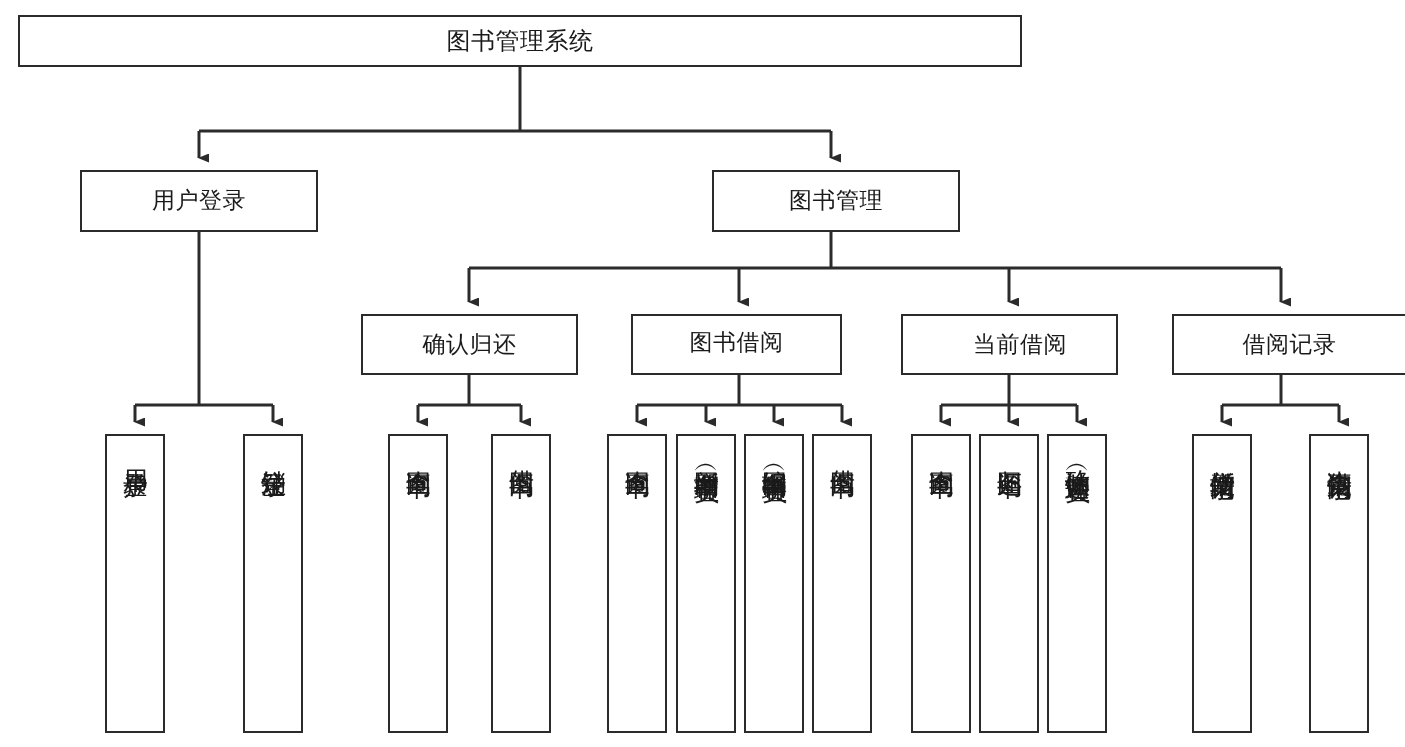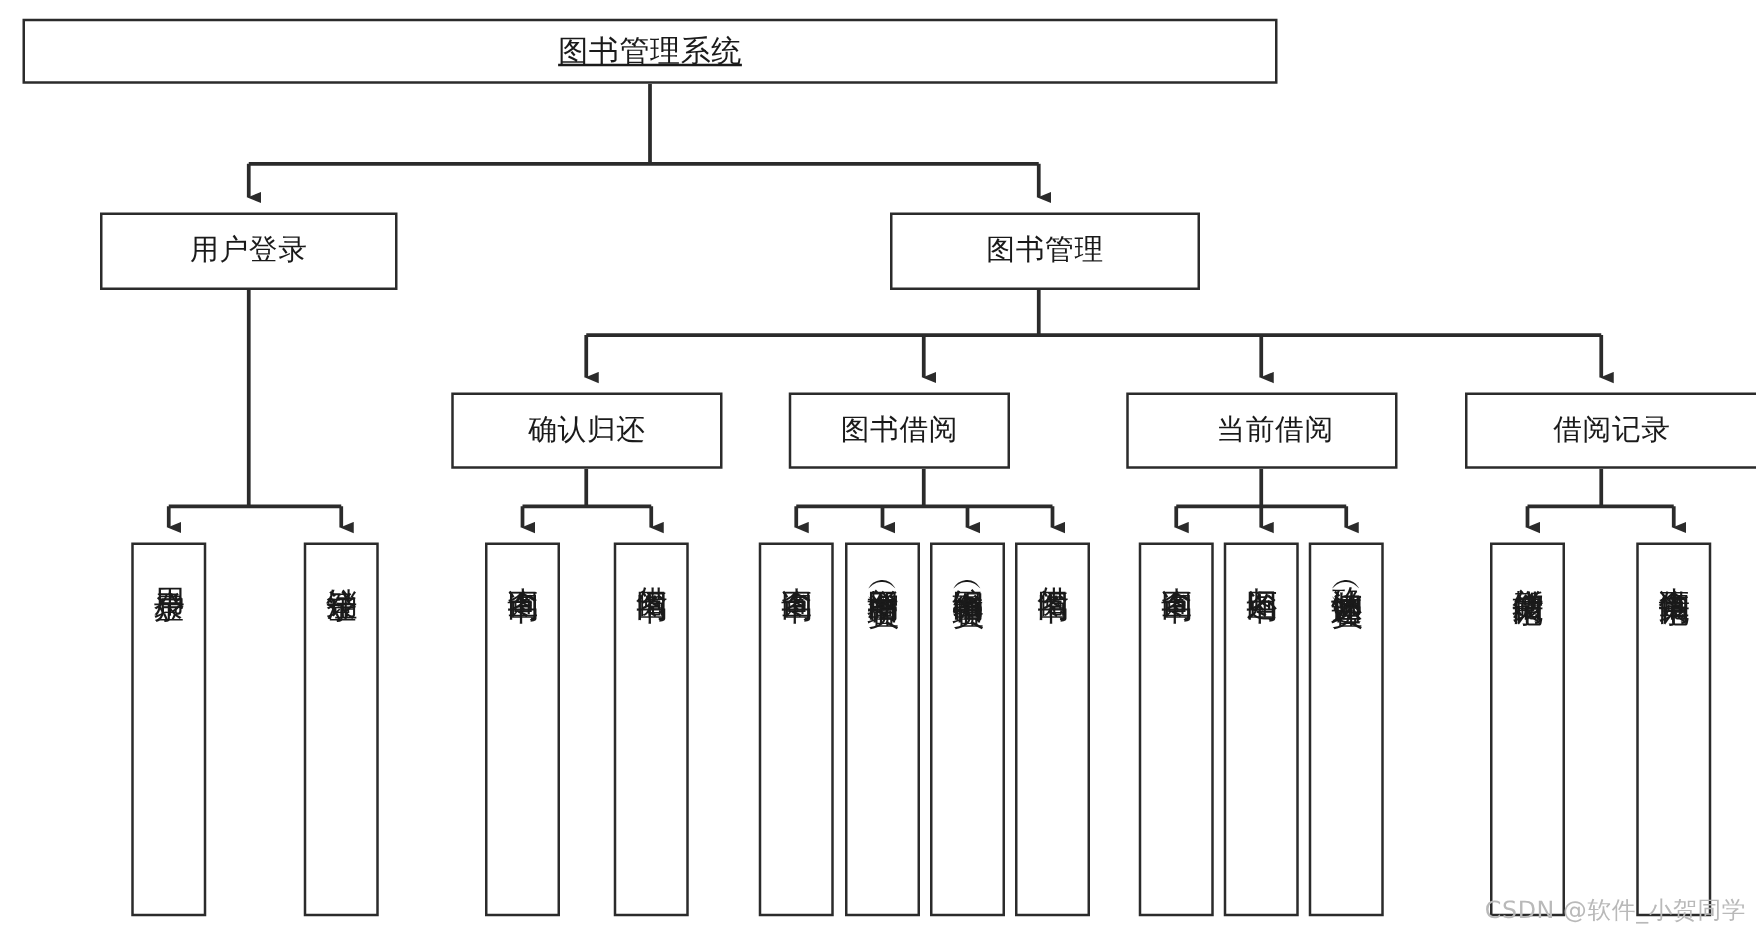--- a/index.html
+++ b/index.html
@@ -40,21 +40,20 @@
     display: block;
     text-align: center;
     line-height: 1.18;
     letter-spacing: 0.5px;
   }
   .node.horiz .label {
     font-size: 23px;
   }
   .node.root .label {
     font-size: 24px;
-    text-decoration: underline;
   }
   .node.leaf {
     align-items: flex-start;
     padding-top: 14px;
   }
   .node.leaf .label {
     writing-mode: vertical-rl;
     text-orientation: upright;
     font-size: 25px;
     line-height: 1.04;
@@ -133,21 +132,21 @@
   <div class="node horiz" style="left:80px; top:170px; width:238px; height:62px;">
     <span class="label">用户登录</span>
   </div>
   <div class="node horiz" style="left:712px; top:170px; width:248px; height:62px;">
     <span class="label">图书管理</span>
   </div>
 
   <div class="node horiz" style="left:361px; top:314px; width:217px; height:61px;">
     <span class="label">确认归还</span>
   </div>
-  <div class="node horiz" style="left:631px; top:314px; width:177px; height:61px;">
+  <div class="node horiz" style="left:631px; top:314px; width:211px; height:61px;font-family:Liberation Mono, monospace;">
     <span class="label">图书借阅</span>
   </div>
   <div class="node horiz" style="left:901px; top:314px; width:217px; height:61px;padding-left:21px;">
     <span class="label">当前借阅</span>
   </div>
   <div class="node horiz" style="left:1172px; top:314px; width:235px; height:61px;">
     <span class="label">借阅记录</span>
   </div>
 
   <div class="node leaf" style="left:105px; top:434px; width:60px; height:299px;">
@@ -187,15 +186,14 @@
     <span class="label">确认归还（管理员）</span>
   </div>
 
   <div class="node leaf" style="left:1192px; top:434px; width:60px; height:299px;">
     <span class="label">新增借阅记录</span>
   </div>
   <div class="node leaf" style="left:1309px; top:434px; width:60px; height:299px;">
     <span class="label">查询借阅记录</span>
   </div>
 
-  <div class="watermark">CSDN @软件_小贺同学</div>
 
 </div>
 
 </body></html>

